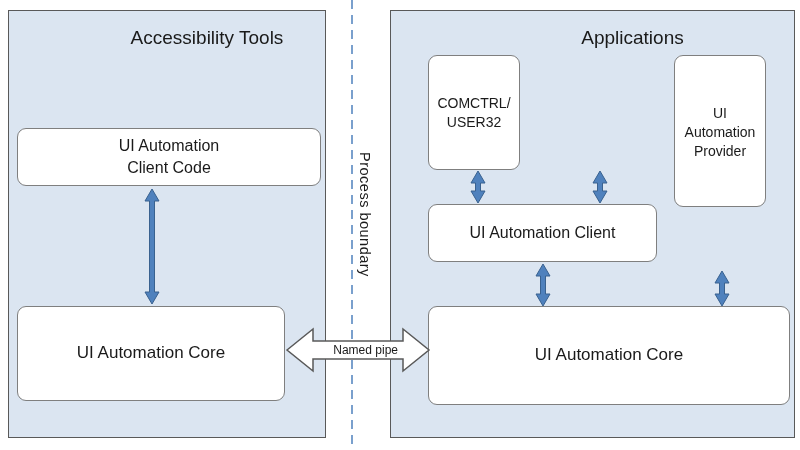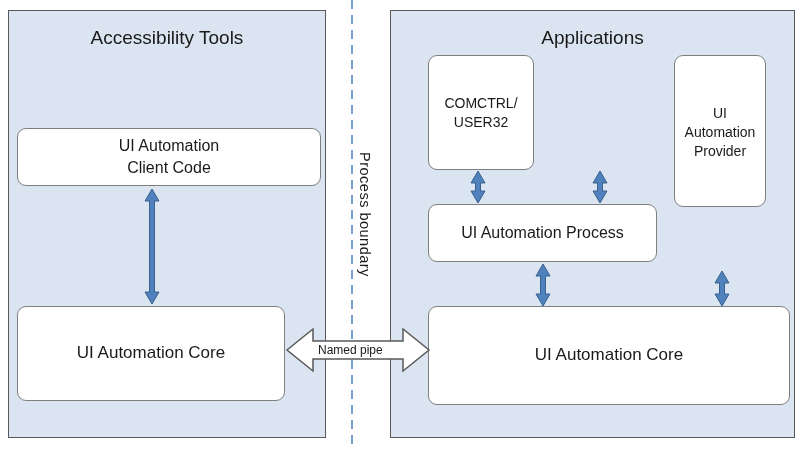--- a/index.html
+++ b/index.html
@@ -23,20 +23,21 @@
     box-sizing: border-box;
   }
   .panel-title {
     position: absolute;
     top: 16px;
     left: 0;
     width: 100%;
     text-align: center;
     font-size: 19px;
     color: #1a1a1a;
+    padding-left: 40px;
   }
   .box {
     position: absolute;
     background: #ffffff;
     border: 1px solid #7f7f7f;
     border-radius: 9px;
     box-sizing: border-box;
     display: flex;
     align-items: center;
     justify-content: center;
@@ -49,21 +50,21 @@
     position: absolute;
     top: 0;
     left: 0;
     pointer-events: none;
   }
   .pipe-label {
     position: absolute;
     left: 318px;
     top: 343px;
     width: 80px;
-    text-align: left;
+    text-align: right;
     font-size: 12px;
     color: #1a1a1a;
   }
   .boundary-label {
     position: absolute;
     left: 357px;
     top: 152px;
     writing-mode: vertical-rl;
     font-size: 14.5px;
     color: #1a1a1a;
@@ -81,29 +82,29 @@
 
   <div class="panel" style="left:390px; top:10px; width:405px; height:428px;">
     <div class="panel-title">Applications</div>
   </div>
 
   <div class="box" style="left:17px; top:128px; width:304px; height:58px; font-size:16px;">UI Automation
 Client Code</div>
 
   <div class="box" style="left:17px; top:306px; width:268px; height:95px; font-size:17px;">UI Automation Core</div>
 
-  <div class="box" style="left:428px; top:55px; width:106px; height:115px; font-size:14px;">COMCTRL/
+  <div class="box" style="left:428px; top:55px; width:92px; height:115px; font-size:14px;">COMCTRL/
 USER32</div>
 
 
   <div class="box" style="left:674px; top:55px; width:92px; height:152px; font-size:14px; align-items:flex-start; padding-top:48px;">UI
 Automation
 Provider</div>
 
-  <div class="box" style="left:428px; top:204px; width:229px; height:58px; font-size:16px;">UI Automation Process</div>
+  <div class="box" style="left:428px; top:204px; width:229px; height:58px; font-size:16px;">UI Automation Client</div>
 
   <div class="box" style="left:428px; top:306px; width:362px; height:99px; font-size:17px;">UI Automation Core</div>
 
   <svg class="overlay" width="800" height="450" viewBox="0 0 800 450">
 
     <line x1="352" y1="0" x2="352" y2="450" stroke="#4f81bd" stroke-width="1.5" stroke-dasharray="9 6"></line>
 
     <polygon points="152,189 159,201 154.5,201 154.5,292 159,292 152,304 145,292 149.5,292 149.5,201 145,201" fill="#4f81bd" stroke="#39618f" stroke-width="1"></polygon>
 
     <polygon points="478,171 485,183 480.5,183 480.5,191 485,191 478,203 471,191 475.5,191 475.5,183 471,183" fill="#4f81bd" stroke="#39618f" stroke-width="1"></polygon>

